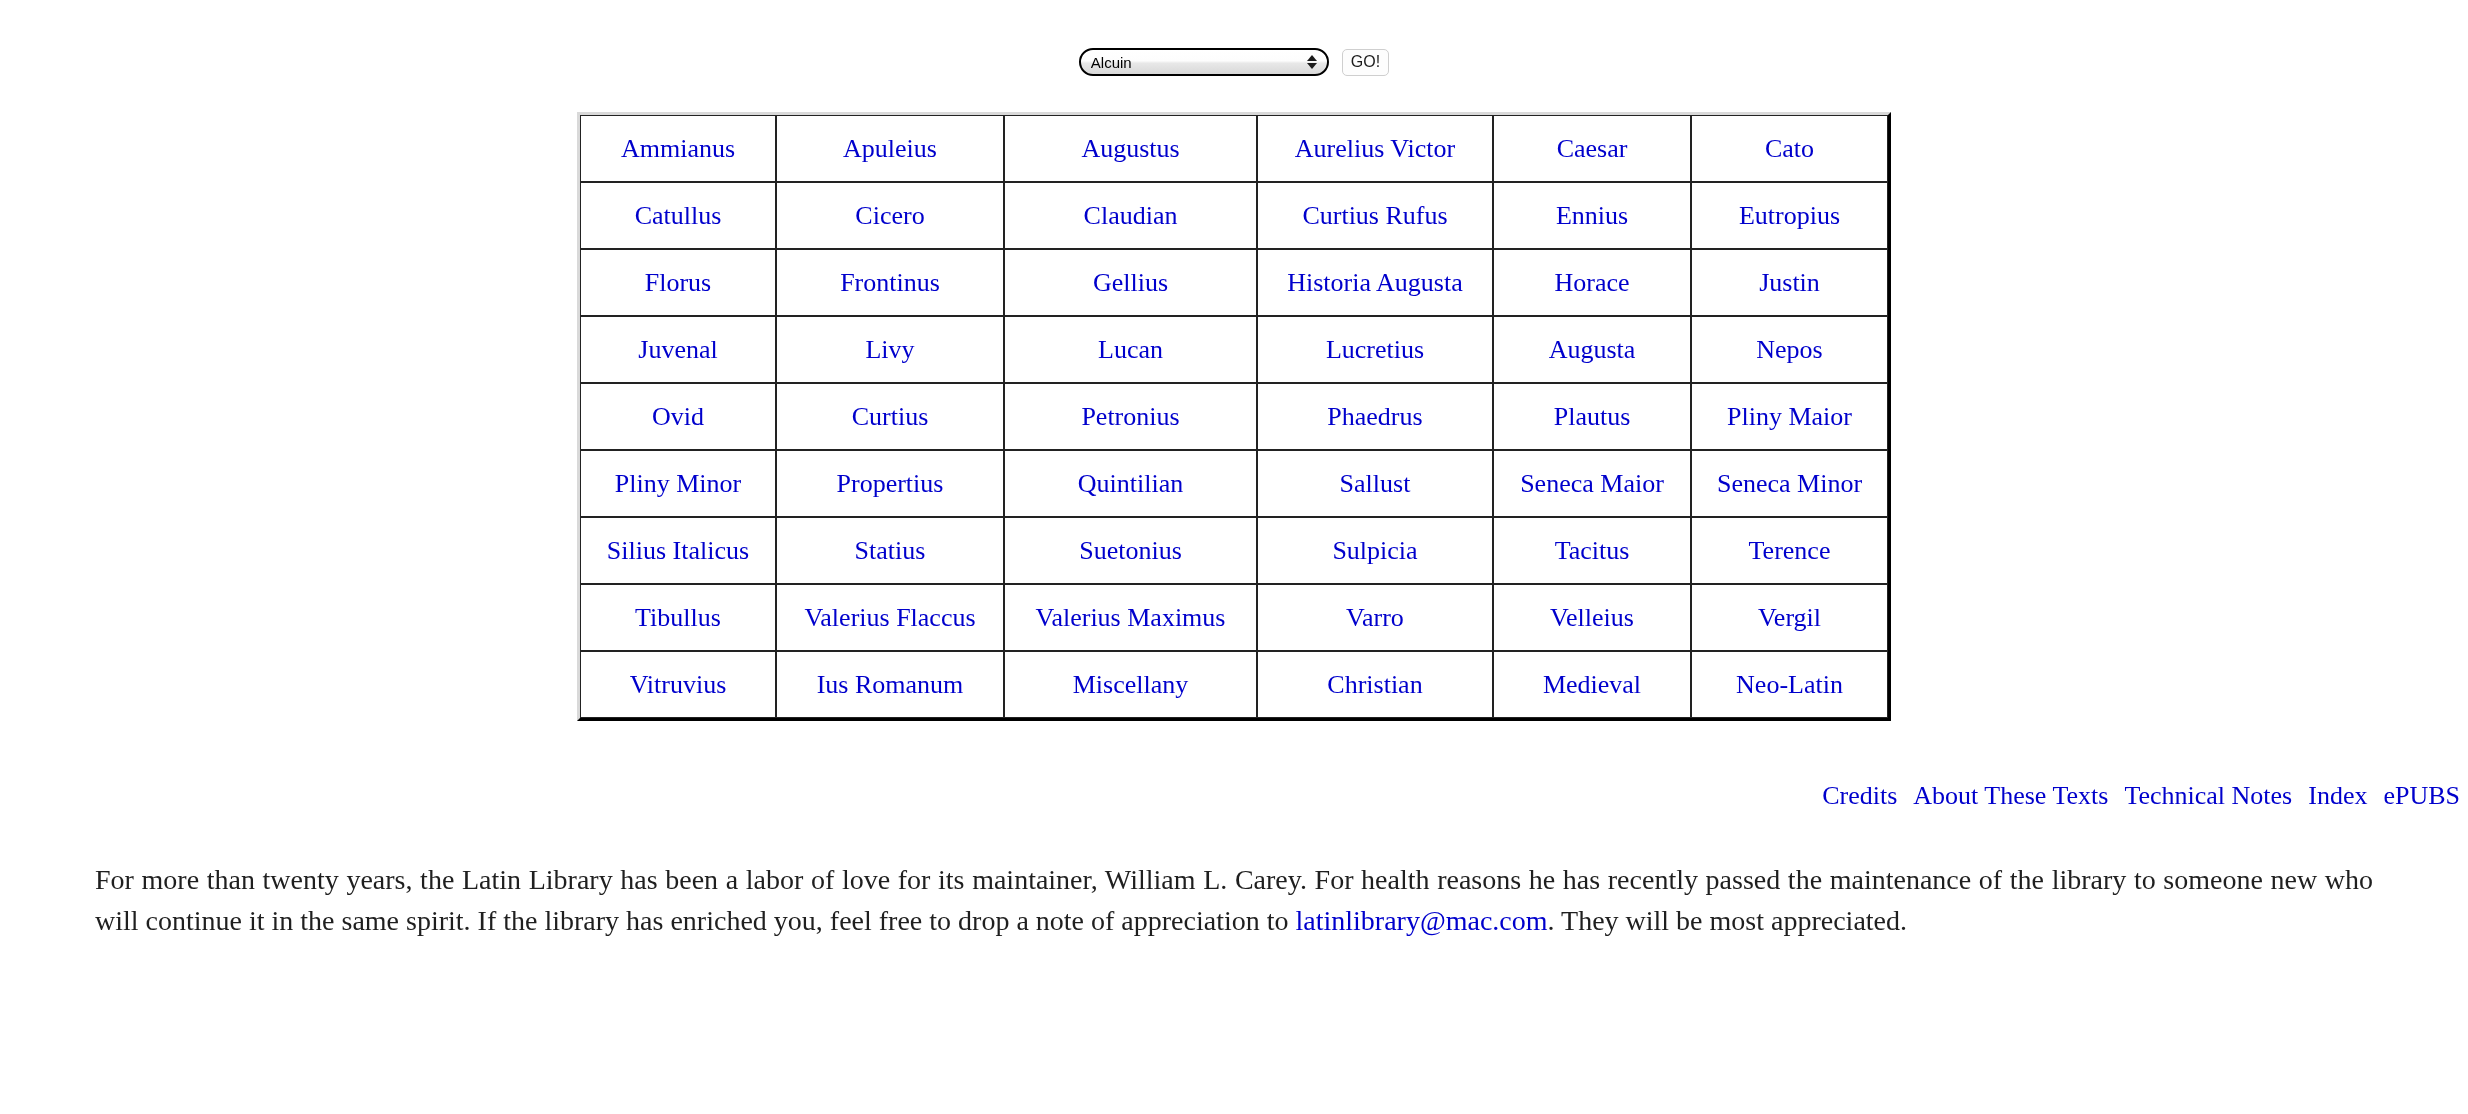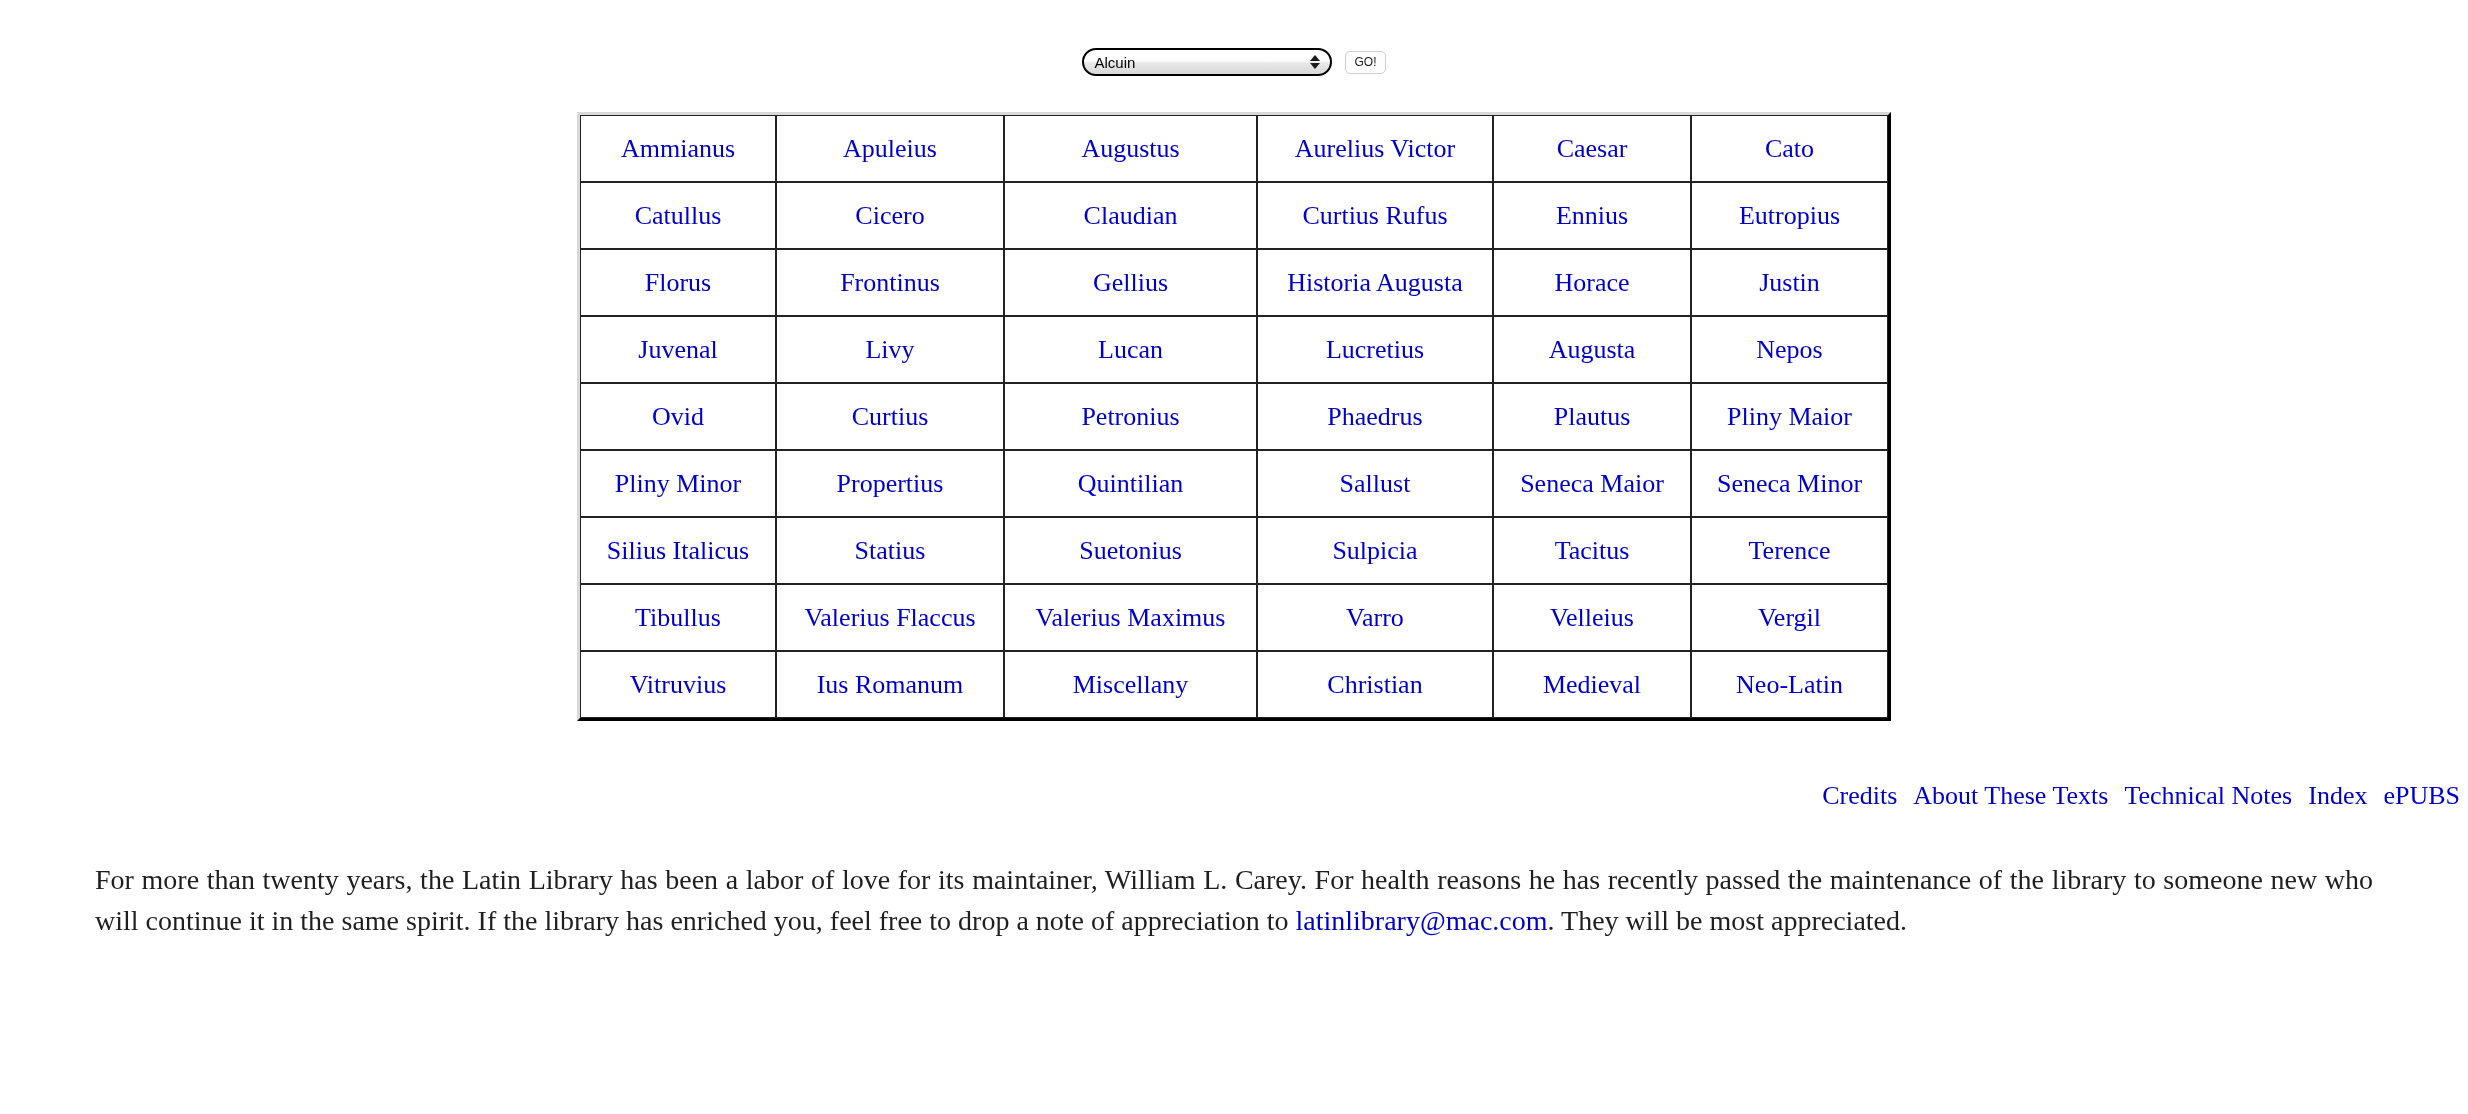--- a/index.html
+++ b/index.html
@@ -78,21 +78,21 @@
   .arrow-up, .arrow-down {
     width: 0; height: 0;
     border-left: 5px solid transparent;
     border-right: 5px solid transparent;
   }
   .arrow-up { border-bottom: 6px solid #1a1a1a; }
   .arrow-down { border-top: 6px solid #1a1a1a; }
 
   .go-button {
     font-family: "Liberation Sans", "DejaVu Sans", sans-serif;
-    font-size: 12px;
+    font-size: 16px;
     color: #1d1d1d;
     background: #fdfdfd;
     border: 1px solid #cfcfcf;
     border-radius: 5px;
     padding: 4px 8px 5px 8px;
     line-height: 1;
     cursor: pointer;
   }
 
   

